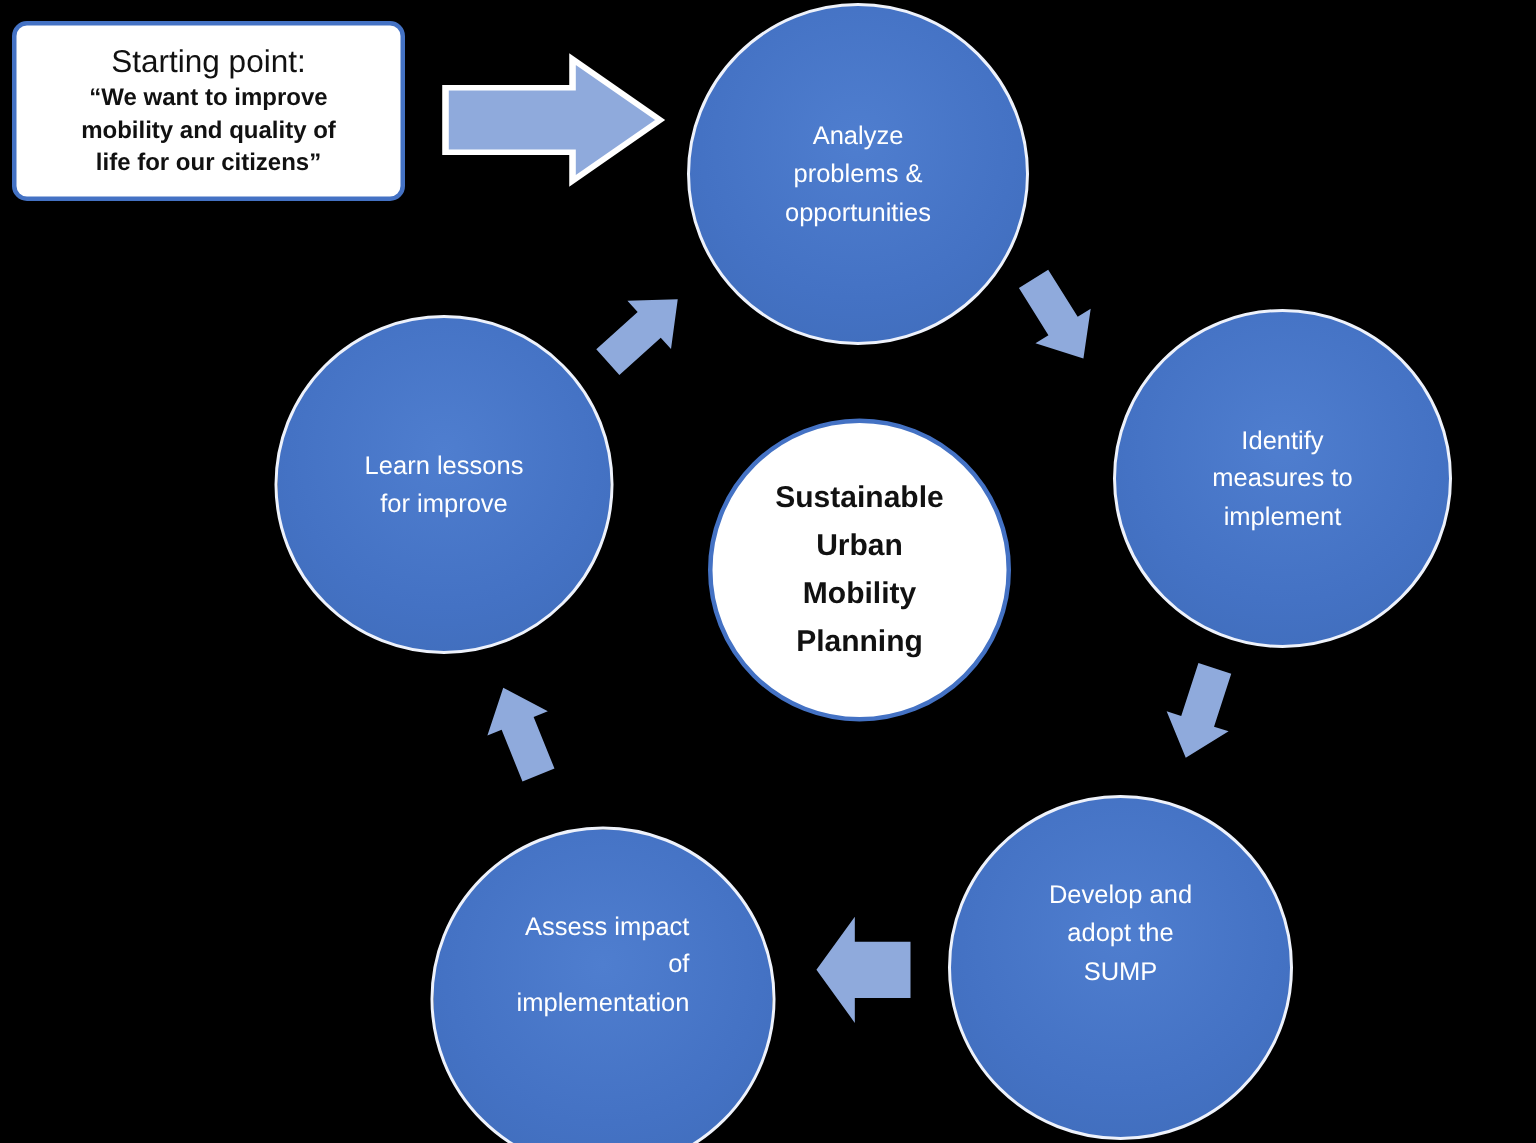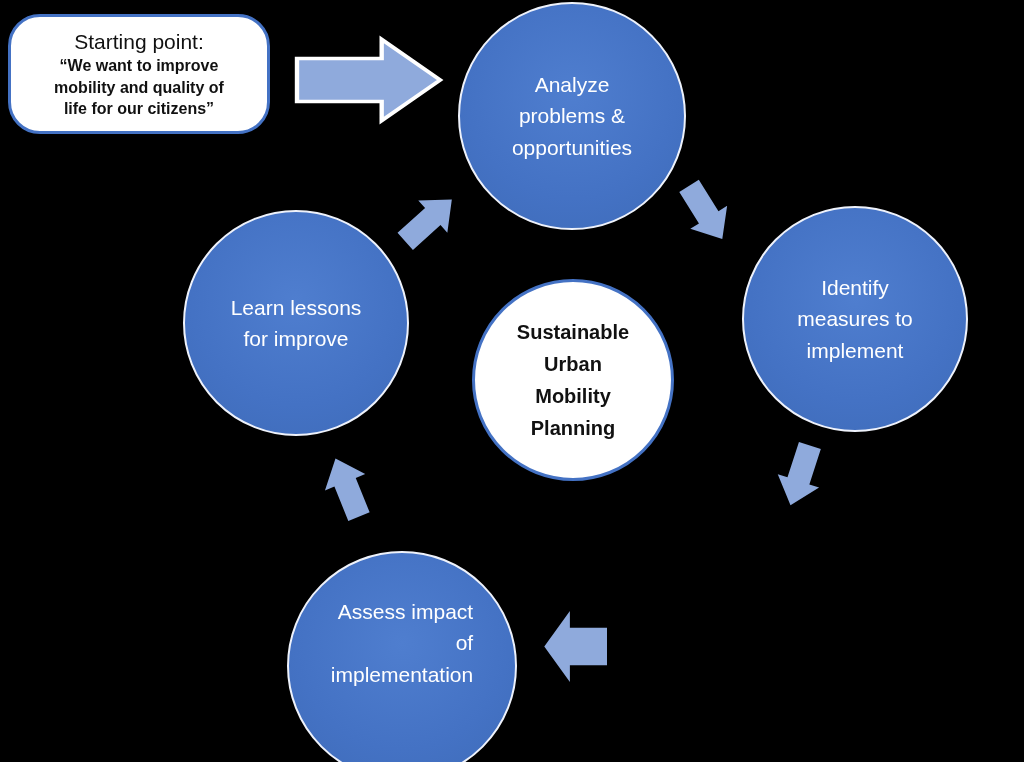--- a/index.html
+++ b/index.html
@@ -27,21 +27,21 @@
     display:flex;align-items:center;justify-content:center;
     text-align:center;
     box-sizing:border-box;
   }
   .stage-circle{
     background:radial-gradient(circle at 50% 40%, var(--circle-fill-light) 0%, var(--circle-fill) 60%, #3e6bb8 100%);
     border:2px solid var(--circle-rim);
   }
   .stage-label{
     color:var(--text-light);
-    font-size:21px;
+    font-size:17px;
     line-height:1.5;
     white-space:pre-line;
     padding:0 14px;
   }
   .center-circle{
     background:var(--panel-bg);
     border:3px solid var(--panel-border);
   }
   .center-label{
     color:var(--text-dark);
@@ -49,21 +49,21 @@
     font-size:20px;
     line-height:1.6;
     white-space:pre-line;
   }
   .callout{
     position:absolute;
     left:8px;top:14px;
     width:262px;height:120px;
     background:var(--panel-bg);
     border:3px solid var(--panel-border);
-    border-radius:32px;
+    border-radius:10px;
     box-sizing:border-box;
     display:flex;flex-direction:column;align-items:center;justify-content:center;
     text-align:center;
     padding:4px 8px;
   }
   .callout-heading{
     color:var(--text-dark);
     font-size:21px;
     line-height:1.3;
   }
@@ -119,20 +119,25 @@
 problems &amp;
 opportunities</div>
   </div>
 
   <div class="circle stage-circle" style="left:742px;top:206px;width:226px;height:226px;">
     <div class="stage-label">Identify
 measures to
 implement</div>
   </div>
 
+  <div class="circle stage-circle" style="left:632px;top:530px;width:230px;height:230px;">
+    <div class="stage-label" style="padding-bottom:46px;">Develop and
+adopt the
+SUMP</div>
+  </div>
 
   <div class="circle stage-circle" style="left:287px;top:551px;width:230px;height:230px;text-align:right;">
     <div class="stage-label" style="padding-bottom:46px;">Assess impact
 of
 implementation</div>
   </div>
 
   <div class="circle stage-circle" style="left:183px;top:210px;width:226px;height:226px;">
     <div class="stage-label">Learn lessons
 for improve</div>

